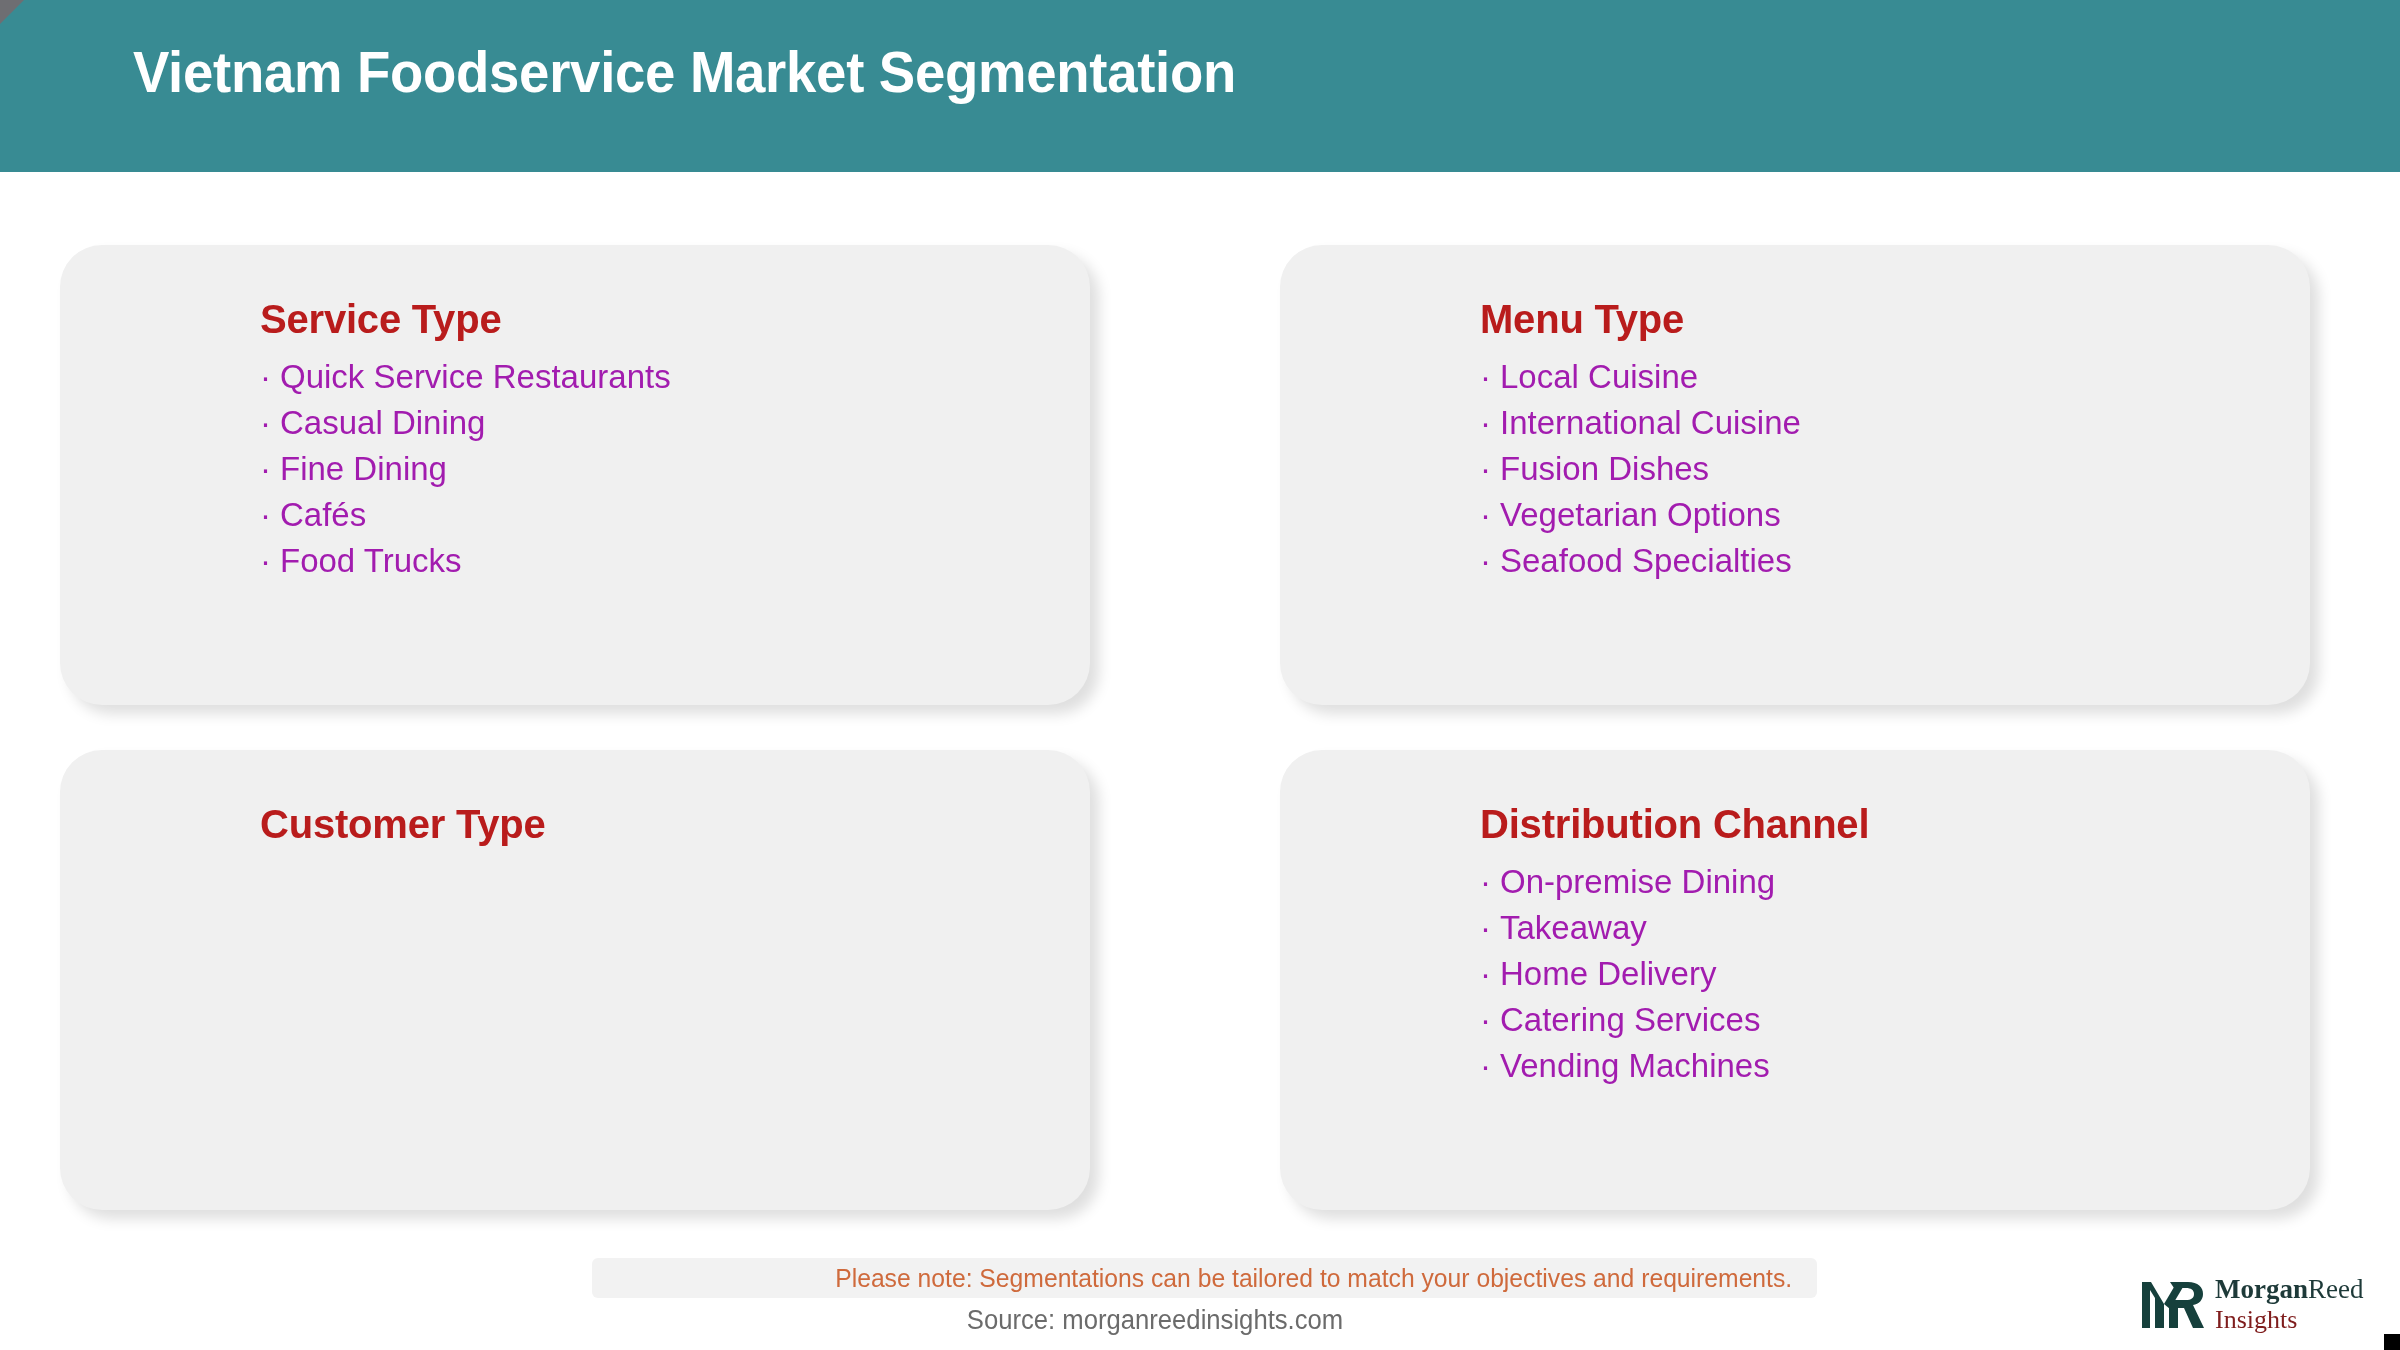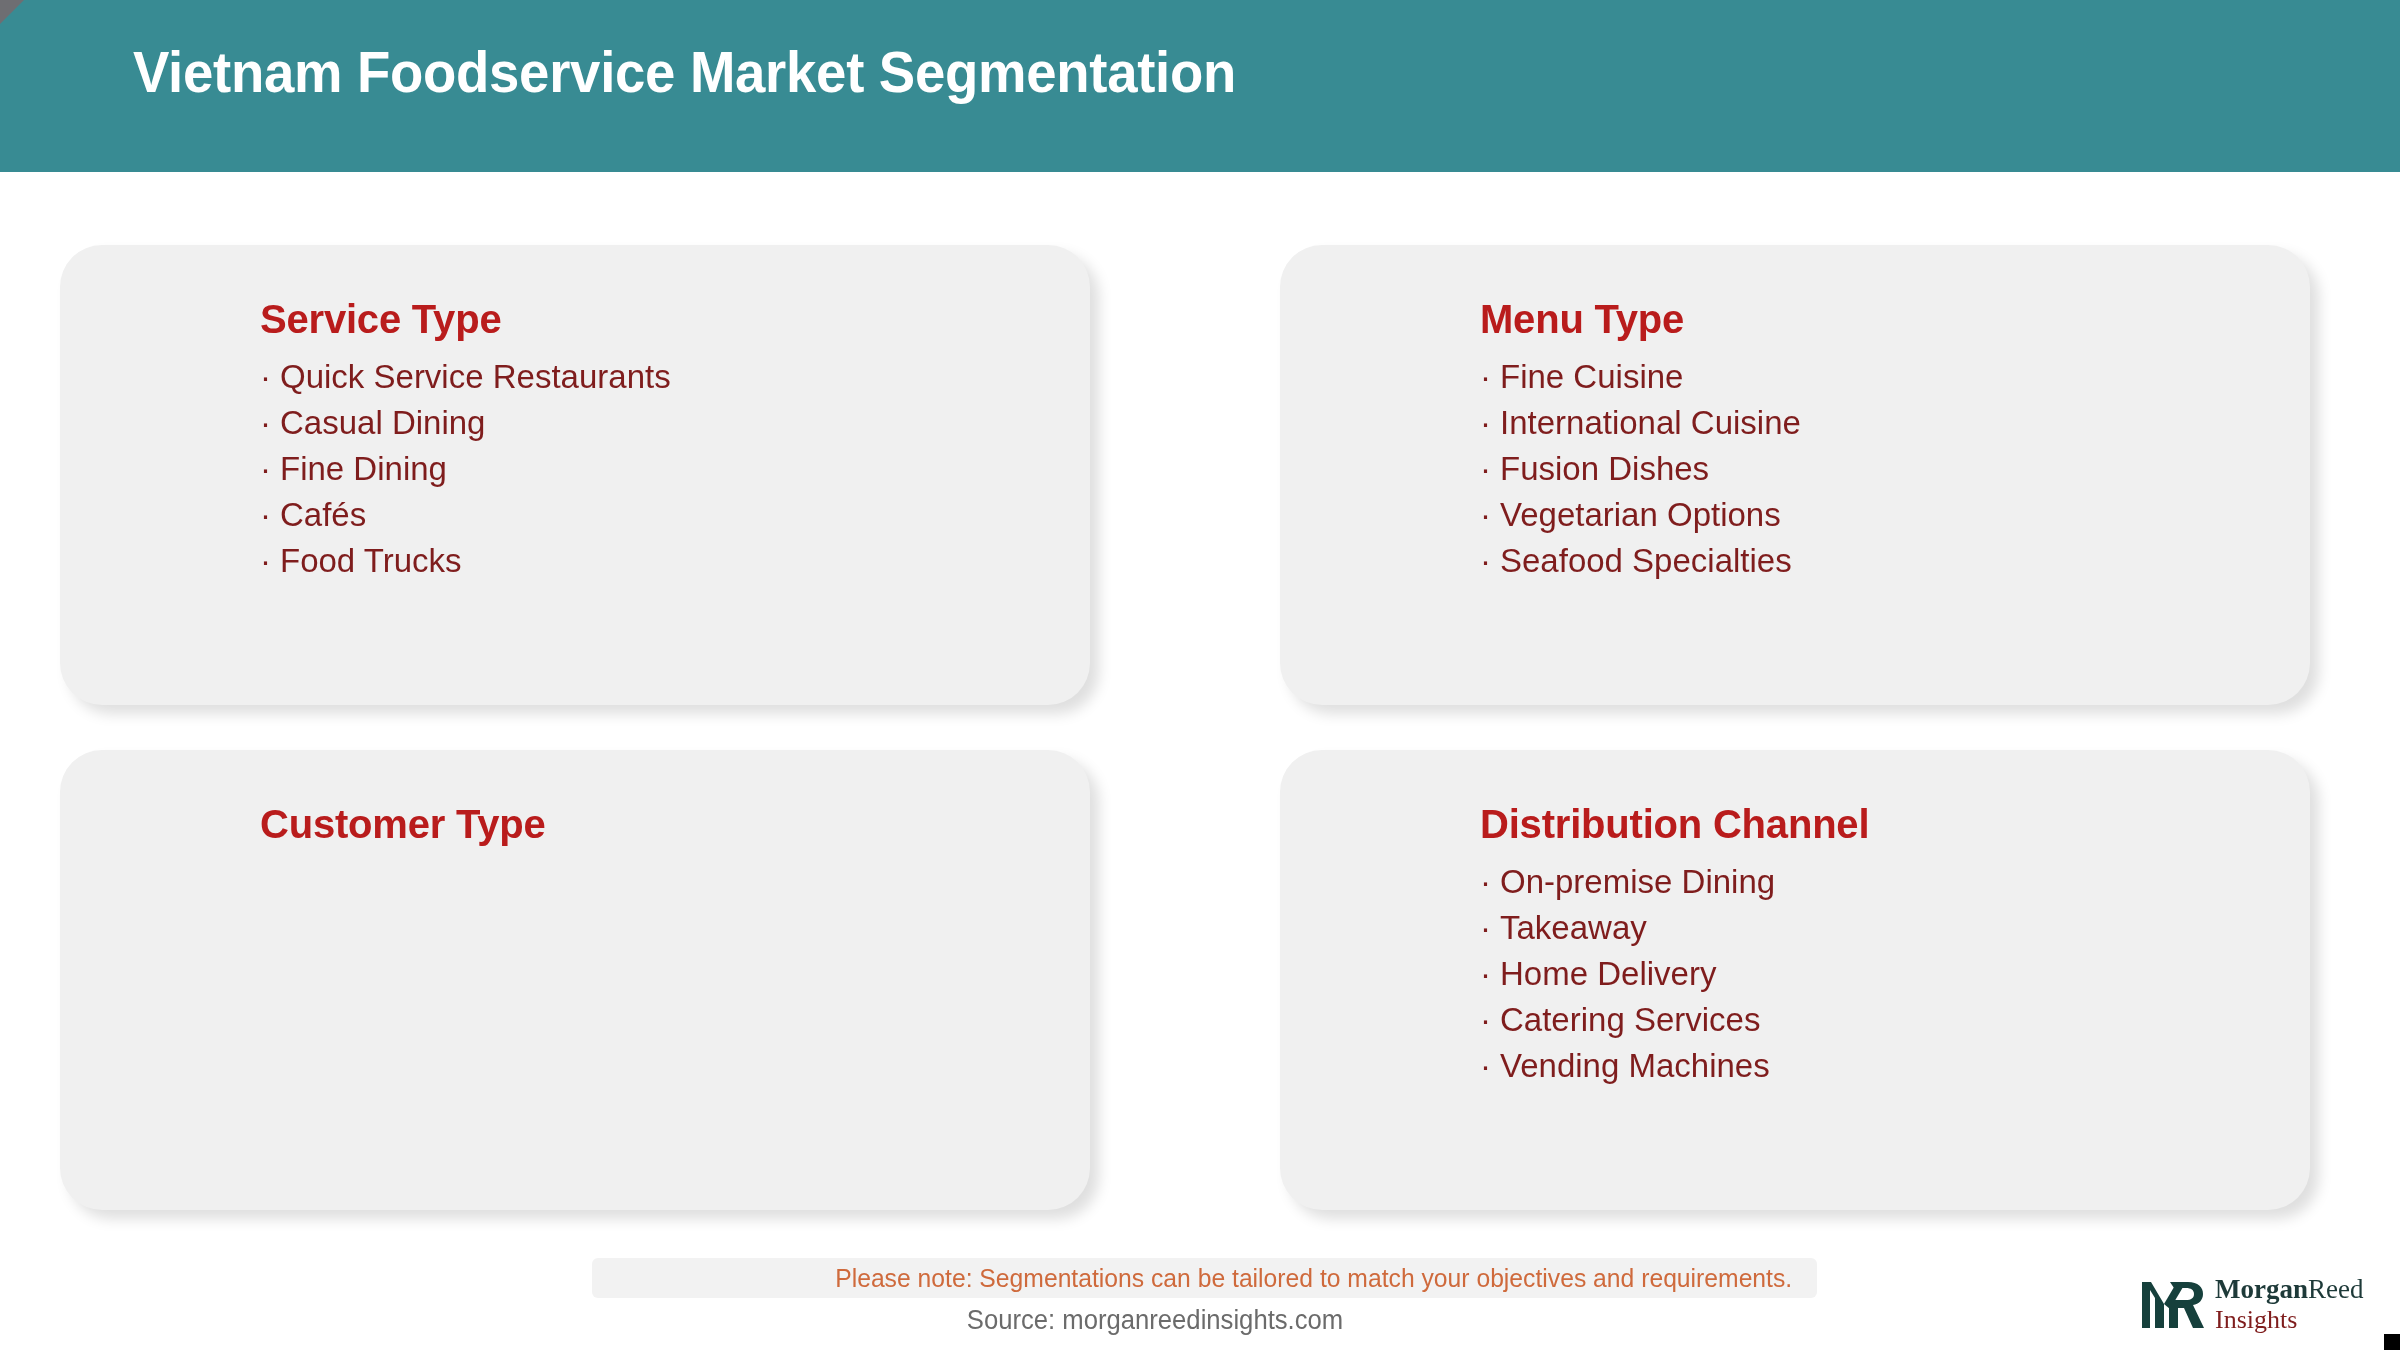--- a/index.html
+++ b/index.html
@@ -71,21 +71,21 @@
     letter-spacing:-0.2px;
     margin-bottom:12px;
     white-space:nowrap;
   }
 
   .card-list { list-style:none; }
 
   .card-list li {
     font-size:33px;
     font-weight:400;
-    color:#7f1d1d;
+    color:#a21caf;
     line-height:46px;
     white-space:nowrap;
   }
   .bullet { margin-right:9px; }
 
   
   #note-box {
     position:absolute;
     left:592px; top:1258px;
     width:1225px; height:40px;
@@ -170,21 +170,21 @@
         <li><span class="bullet">·</span><span>Casual Dining</span></li>
         <li><span class="bullet">·</span><span>Fine Dining</span></li>
         <li><span class="bullet">·</span><span>Cafés</span></li>
         <li><span class="bullet">·</span><span>Food Trucks</span></li>
       </ul>
     </div>
 
     <div class="card">
       <div class="card-title">Menu Type</div>
       <ul class="card-list">
-        <li><span class="bullet">·</span><span>Fine Cuisine</span></li>
+        <li><span class="bullet">·</span><span>Local Cuisine</span></li>
         <li><span class="bullet">·</span><span>International Cuisine</span></li>
         <li><span class="bullet">·</span><span>Fusion Dishes</span></li>
         <li><span class="bullet">·</span><span>Vegetarian Options</span></li>
         <li><span class="bullet">·</span><span>Seafood Specialties</span></li>
       </ul>
     </div>
 
     <div class="card">
       <div class="card-title">Customer Type</div>
     </div>

